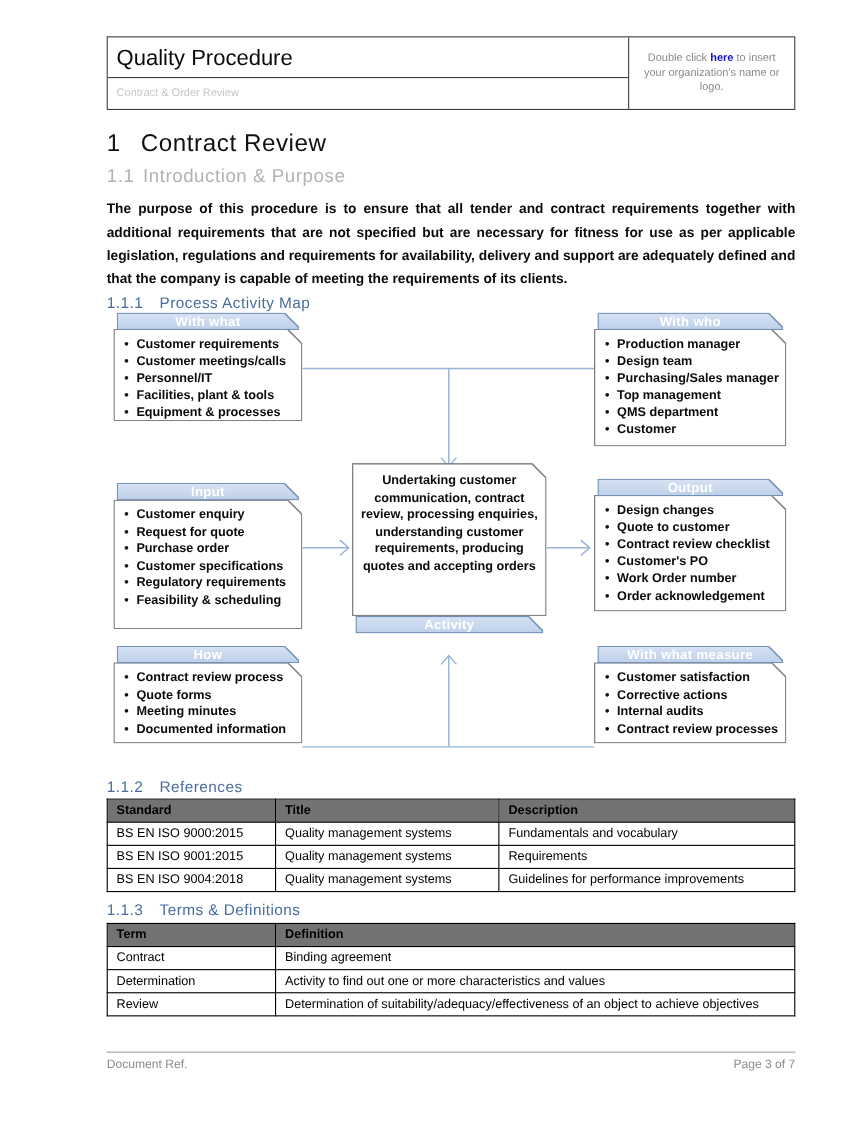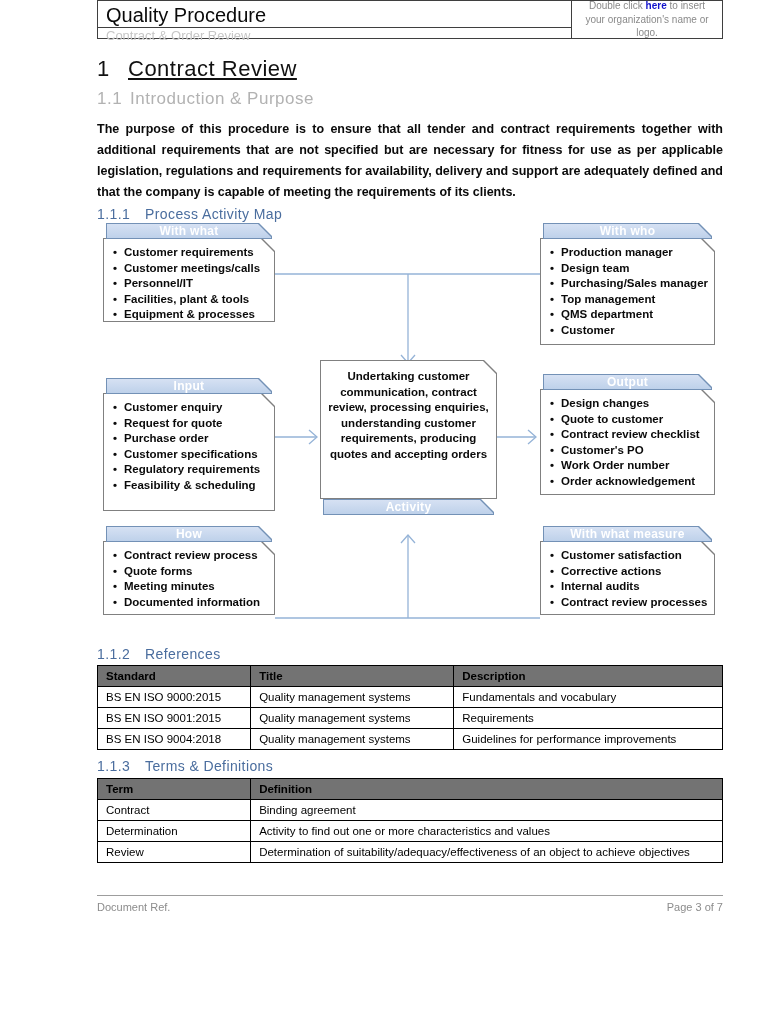--- a/index.html
+++ b/index.html
@@ -8,56 +8,57 @@
     width:768px;height:1024px;
     background:#ffffff;
     font-family:"Liberation Sans", sans-serif;
     color:#000;
     overflow:hidden;
     box-sizing:border-box;
     padding:0 45px 0 97px;
   }
   
   .doc-header{
-    height:39px;
+    margin-top:33px;
+    height:67px;
     border:1.5px solid #3f3f3f;
     display:flex;
     box-sizing:border-box;
   }
   .dh-left{flex:1;display:flex;flex-direction:column;min-width:0;}
   .dh-title{
     flex:1.15;
     font-size:20px;
     color:#0a0a0a;
     padding:3px 0 0 8px;
     border-bottom:1.5px solid #3f3f3f;
     display:flex;align-items:center;
   }
   .dh-subtitle{
     flex:1;
-    font-size:13px;
+    font-size:10px;
     color:#c6c6c6;
     padding-left:8px;
     display:flex;align-items:center;
   }
   .dh-right{
     width:151px;
     border-left:1.5px solid #3f3f3f;
     font-size:10px;
     color:#8a8a8a;
     text-align:center;
     display:flex;align-items:center;justify-content:center;
     padding:2px 6px;
     box-sizing:border-box;
     line-height:1.35;
   }
   .dh-right .link{color:#1414cc;font-weight:bold;text-decoration:none;cursor:pointer;}
   
   h1,h2,h3{margin:0;font-weight:400;}
-  h1{margin-top:18px;font-size:22px;line-height:24px;color:#111;letter-spacing:0.5px;text-decoration:underline;}
+  h1{margin-top:18px;font-size:22px;line-height:24px;color:#111;letter-spacing:0.5px;}
   h1 .num{display:inline-block;width:31px;}
   h2{margin-top:8px;font-size:17px;line-height:20px;color:#b2b2b2;letter-spacing:0.5px;}
   h2 .num{display:inline-block;width:33px;}
   h3{font-size:14px;line-height:17px;color:#4a6d9e;letter-spacing:0.4px;}
   h3 .num{display:inline-block;width:48px;}
   .h3-map{margin-top:3px;}
   .h3-refs{margin-top:8px;}
   .h3-terms{margin-top:8px;}
   
   .intro{

